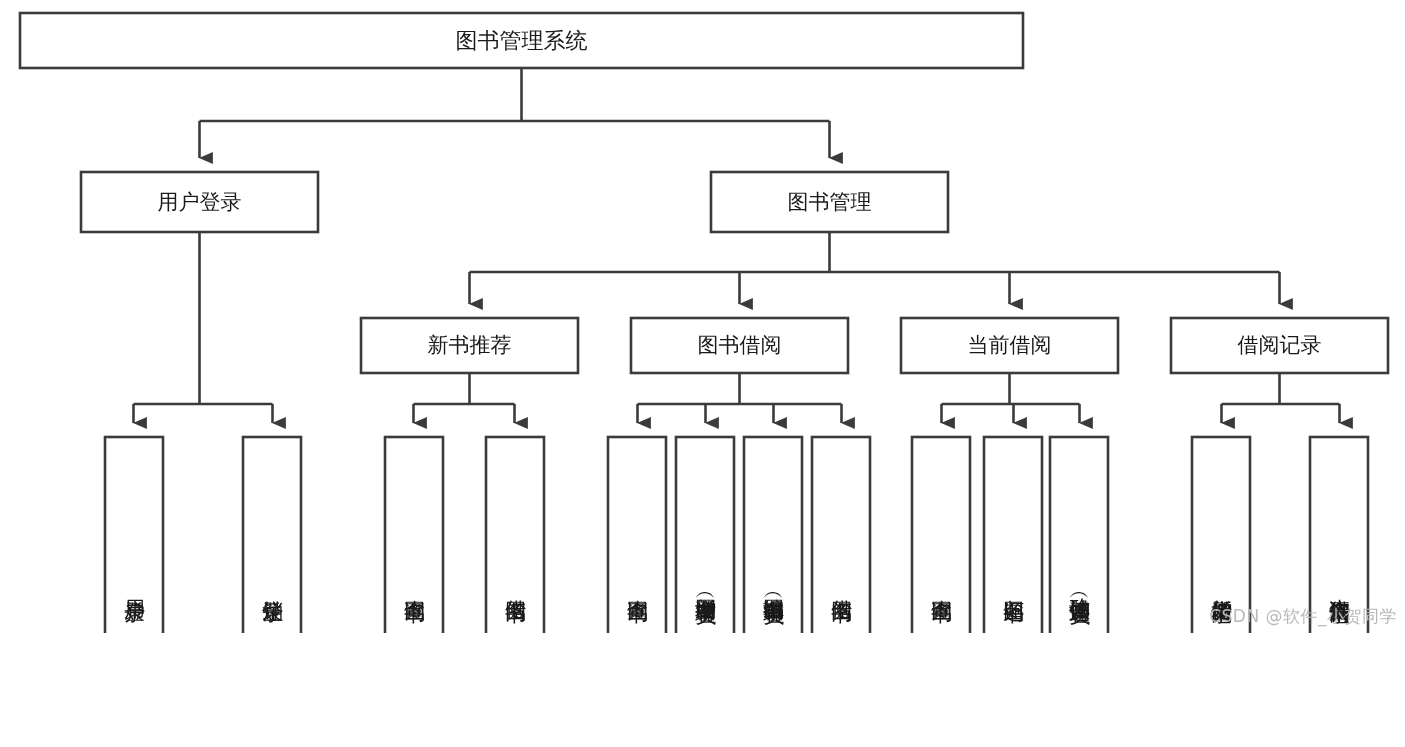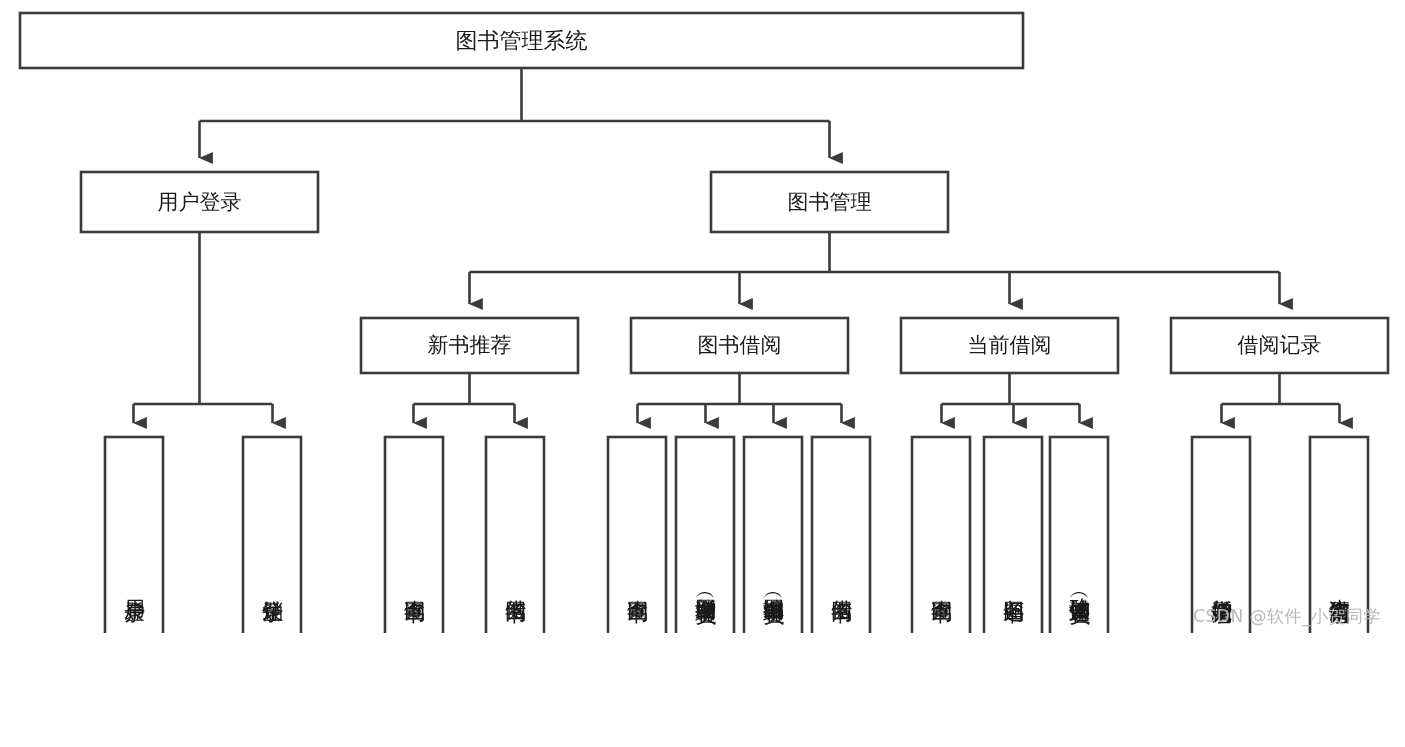--- a/index.html
+++ b/index.html
@@ -63,21 +63,21 @@
     display: flex;
     align-items: center;
     justify-content: center;
     text-align: center;
     white-space: nowrap;
     pointer-events: none;
     user-select: none;
   }
   .watermark {
     position: absolute;
-    right: 24px;
+    right: 8px;
     bottom: 5px;
     font-family: "DejaVu Sans", "Liberation Sans", sans-serif;
     font-size: 17px;
     color: #b9b9b9;
     white-space: nowrap;
     letter-spacing: 0.5px;
   }
 </style>
 </head>
 <body>

